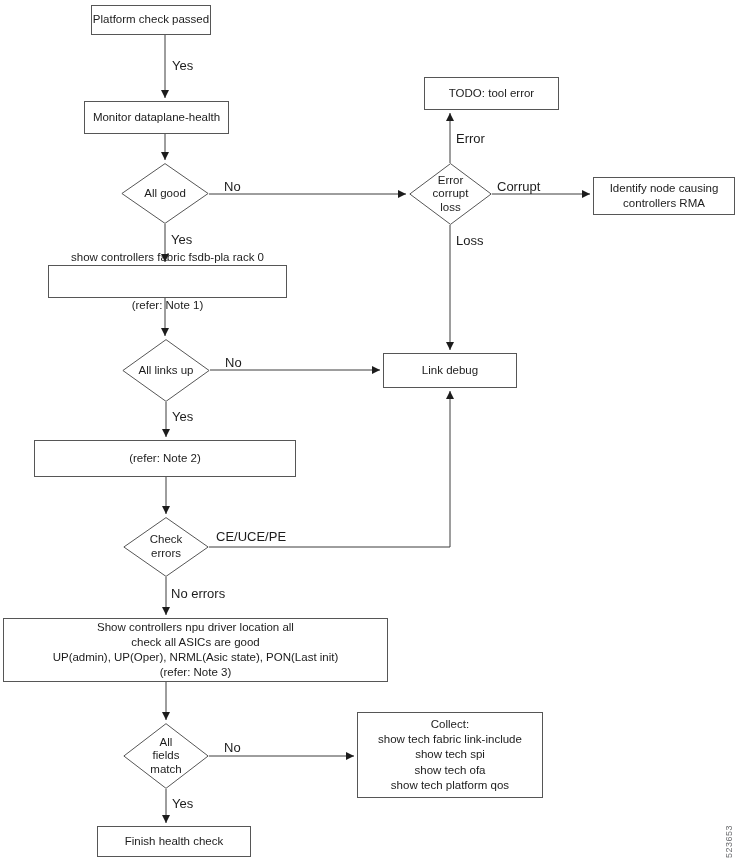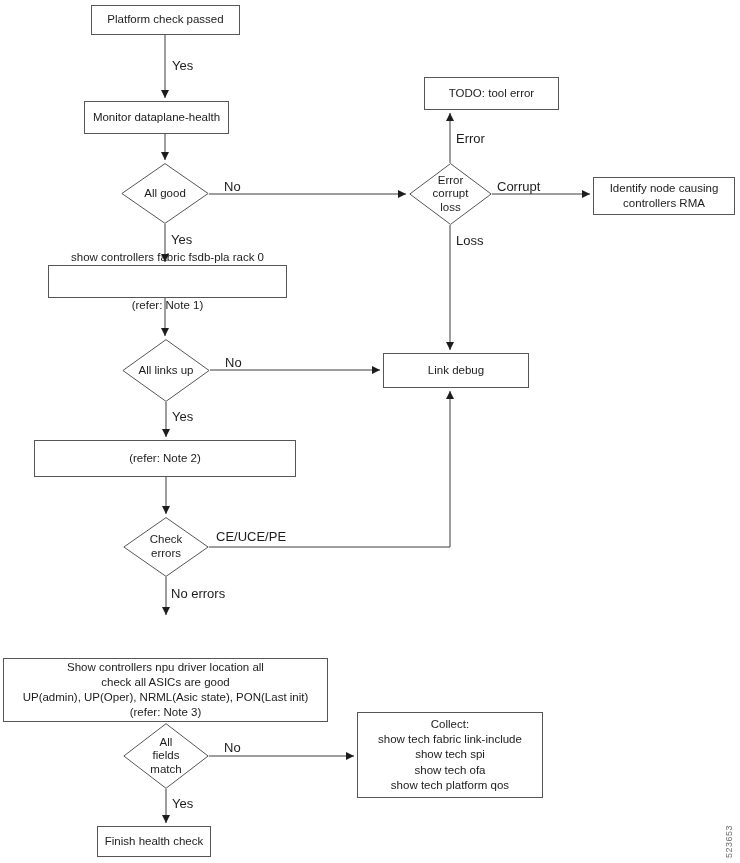--- a/index.html
+++ b/index.html
@@ -49,21 +49,21 @@
       <line x1="166" y1="402" x2="166" y2="437" marker-end="url(#ah)"></line>
       <line x1="166" y1="477" x2="166" y2="514" marker-end="url(#ah)"></line>
       <polyline points="209,547 450,547 450,391" marker-end="url(#ah)"></polyline>
       <line x1="166" y1="577" x2="166" y2="615" marker-end="url(#ah)"></line>
       <line x1="166" y1="682" x2="166" y2="720" marker-end="url(#ah)"></line>
       <line x1="209" y1="756" x2="354" y2="756" marker-end="url(#ah)"></line>
       <line x1="166" y1="789" x2="166" y2="823" marker-end="url(#ah)"></line>
     </g>
   </svg>
 
-  <div class="box" style="left:91px;top:5px;width:149px;height:30px;">
+  <div class="box" style="left:91px;top:5px;width:120px;height:30px;">
     <div>Platform check passed</div>
   </div>
 
   <div class="box" style="left:84px;top:101px;width:145px;height:33px;">
     <div>Monitor dataplane-health</div>
   </div>
 
   <div class="box" style="left:383px;top:77px;width:135px;height:33px;margin-left:41px;">
     <div>TODO: tool error</div>
   </div>
@@ -71,44 +71,44 @@
   <div class="box" style="left:593px;top:177px;width:142px;height:38px;">
     <div>Identify node causing</div>
     <div>controllers RMA</div>
   </div>
 
   <div class="box" style="left:48px;top:265px;width:239px;height:33px;gap:32px;">
     <div>show controllers fabric fsdb-pla rack 0</div>
     <div>(refer: Note 1)</div>
   </div>
 
-  <div class="box" style="left:383px;top:353px;width:146px;height:35px;">
+  <div class="box" style="left:383px;top:353px;width:134px;height:35px;">
     <div>Link debug</div>
   </div>
 
   <div class="box" style="left:34px;top:440px;width:262px;height:37px;">
     <div>(refer: Note 2)</div>
   </div>
 
-  <div class="box" style="left:3px;top:618px;width:325px;height:64px;margin-top:40px;">
+  <div class="box" style="left:3px;top:618px;width:385px;height:64px;">
     <div>Show controllers npu driver location all</div>
     <div>check all ASICs are good</div>
     <div>UP(admin), UP(Oper), NRML(Asic state), PON(Last init)</div>
     <div>(refer: Note 3)</div>
   </div>
 
   <div class="box" style="left:357px;top:712px;width:186px;height:86px;">
     <div>Collect:</div>
     <div>show tech fabric link-include</div>
     <div>show tech spi</div>
     <div>show tech ofa</div>
     <div>show tech platform qos</div>
   </div>
 
-  <div class="box" style="left:97px;top:826px;width:114px;height:31px;">
+  <div class="box" style="left:97px;top:826px;width:154px;height:31px;">
     <div>Finish health check</div>
   </div>
 
   <div class="diamond" style="left:121px;top:163px;width:88px;height:61px;">
     <svg class="dshape" viewBox="0 0 100 100" preserveAspectRatio="none">
       <polygon points="50,1 99,50 50,99 1,50" fill="#fff" stroke="#565656" stroke-width="1" vector-effect="non-scaling-stroke"></polygon>
     </svg>
     <div class="dlabel">All good</div>
   </div>
 

